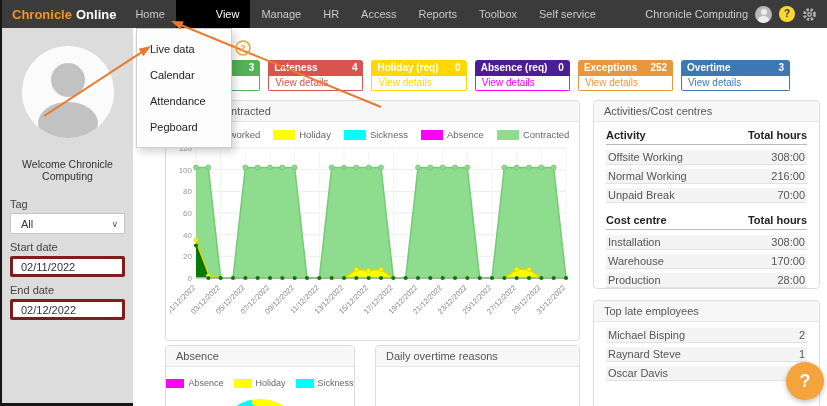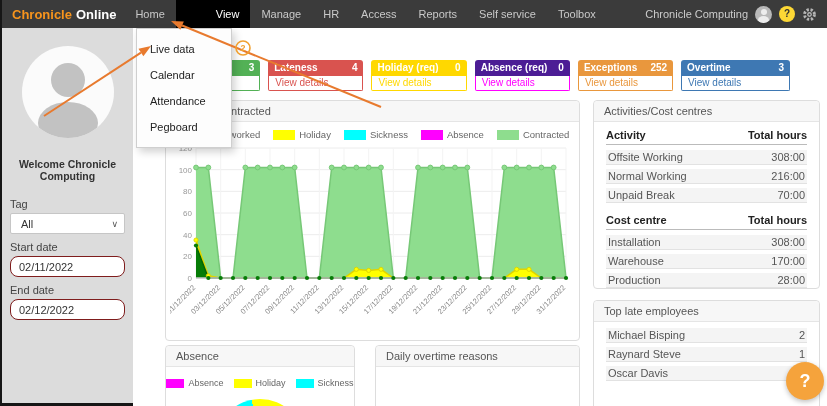--- a/index.html
+++ b/index.html
@@ -26,27 +26,27 @@
   .help-dot { width:16px; height:16px; border-radius:50%; background:#fdd835; color:#333;
               font-size:10px; font-weight:bold; text-align:center; line-height:16px; cursor:pointer; }
   .gear { display:flex; align-items:center; cursor:pointer; }
 
   
   .sidebar { position:absolute; left:2px; top:28px; width:131px; height:378px; background:#dcdcdc; z-index:5; }
   .big-avatar { width:92px; height:92px; border-radius:50%; background:#fbfbfb; margin:18px auto 0;
                 position:relative; overflow:hidden; }
   .big-avatar::before { content:""; position:absolute; left:29px; top:17px; width:34px; height:34px; border-radius:50%; background:#c2c2c2; }
   .big-avatar::after { content:""; position:absolute; left:16px; top:56px; width:60px; height:42px; border-radius:50%; background:#c2c2c2; }
-  .welcome { margin-top:20px; text-align:center; font-size:10.5px; font-weight:bold; color:#333; }
+  .welcome { margin-top:20px; text-align:center; font-size:10.5px; font-weight:normal; color:#333; }
   .side-form { margin-top:16px; padding:0 8px; }
   .side-label { display:block; font-size:11px; color:#444; margin:7px 0 3px; }
   .side-select { height:21px; background:#fff; border:1px solid #c6c6c6; border-radius:2px;
                  font-size:11px; color:#333; display:flex; align-items:center; padding:0 6px 0 10px; cursor:pointer; }
   .side-select .chev { margin-left:auto; font-size:9px; color:#555; }
-  .side-input { width:100%; height:21px; background:#fff; border:1px solid #7f1d1d; border-radius:8px;
+  .side-input { width:100%; height:21px; background:#fff; border:3px solid #7f1d1d; border-radius:2px;
                 font-size:11px; color:#333; padding:0 8px; font-family:"Liberation Sans", sans-serif; }
 
   
   .cards { position:absolute; left:165px; top:60px; width:625px; display:flex; gap:8px; z-index:6; }
   .card { flex:1; }
   .card-header { height:16px; line-height:16px; border-radius:3px 3px 0 0; color:#fff; font-size:10px;
                  font-weight:bold; padding:0 6px; display:flex; justify-content:space-between; }
   .card-body { height:15px; line-height:13px; background:#fff; border:1px solid; border-top:none;
                border-radius:0 0 2px 2px; font-size:10px; padding:0 6px; }
   .card-body span { cursor:pointer; }
@@ -100,22 +100,22 @@
   <div class="brand">
     <span class="p1">Chronicle</span><span class="p2">Online</span>
   </div>
   <div class="nav-items" id="nav-items">
       <div class="nav-item">Home</div>
       <div class="nav-item active">View</div>
       <div class="nav-item">Manage</div>
       <div class="nav-item">HR</div>
       <div class="nav-item">Access</div>
       <div class="nav-item">Reports</div>
+      <div class="nav-item">Toolbox</div>
       <div class="nav-item">Self service</div>
-      <div class="nav-item">Toolbox</div>
     </div>
   <div class="topbar-right">
     <span class="user-name">Chronicle Computing</span>
     <span class="mini-avatar"></span>
     <span class="help-dot">?</span>
     <span class="gear">
       <svg width="15" height="15" viewBox="0 0 20 20">
         <circle cx="10" cy="10" r="6.5" fill="none" stroke="#b5b5b5" stroke-width="4" stroke-dasharray="3 2.2"></circle>
         <circle cx="10" cy="10" r="4" fill="#3b3b3b"></circle>
         <circle cx="10" cy="10" r="3.2" fill="#b5b5b5"></circle>

